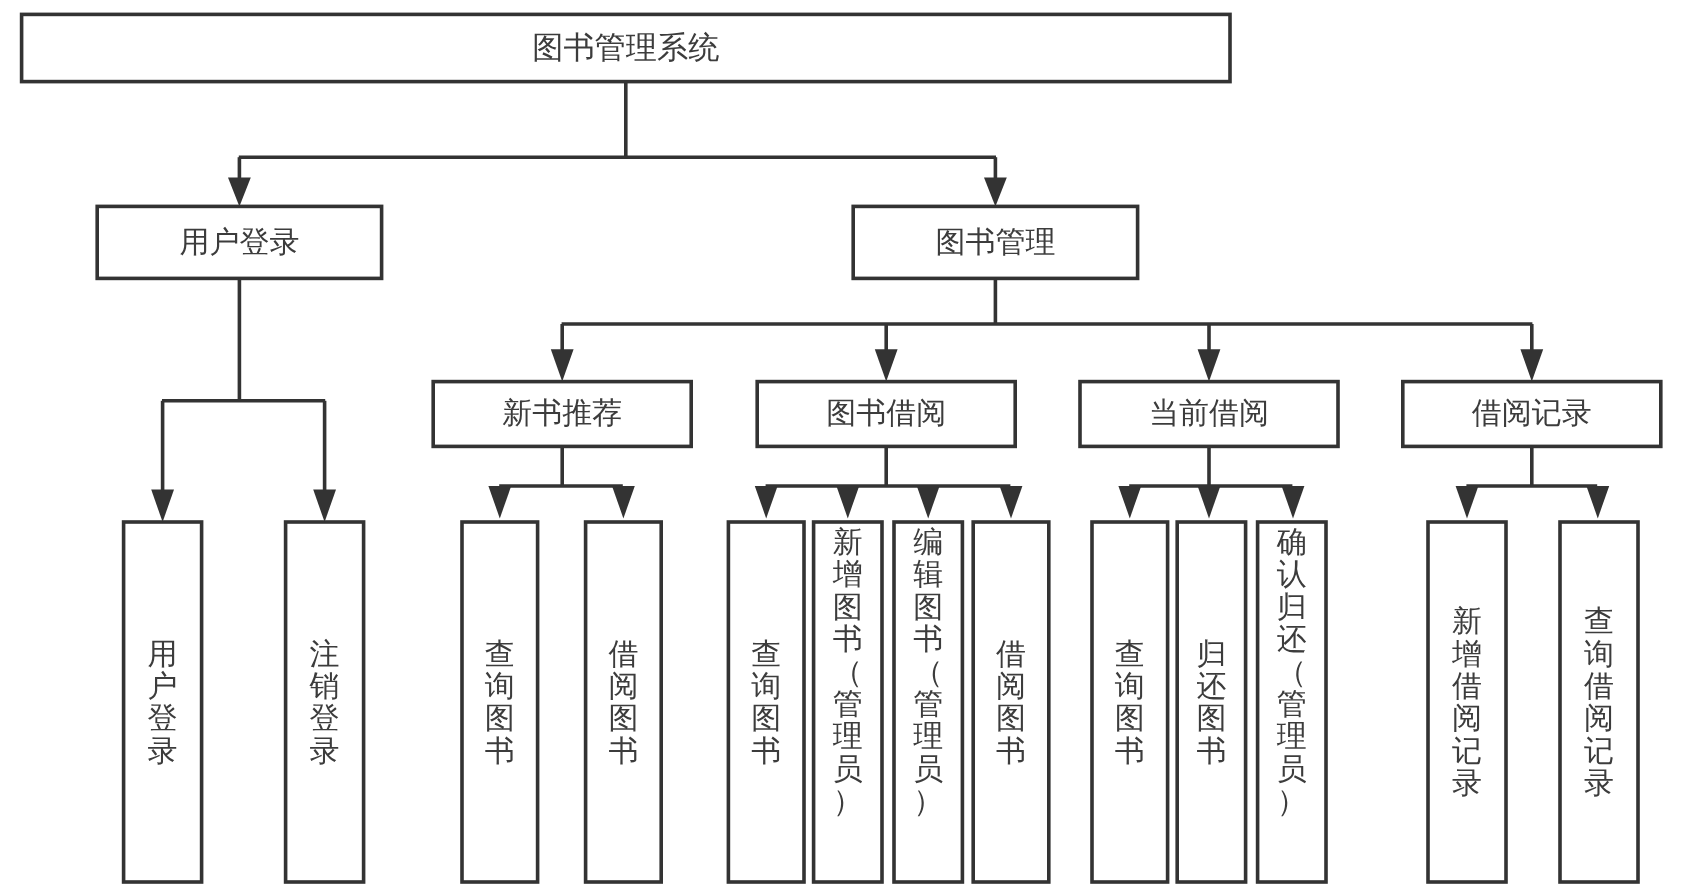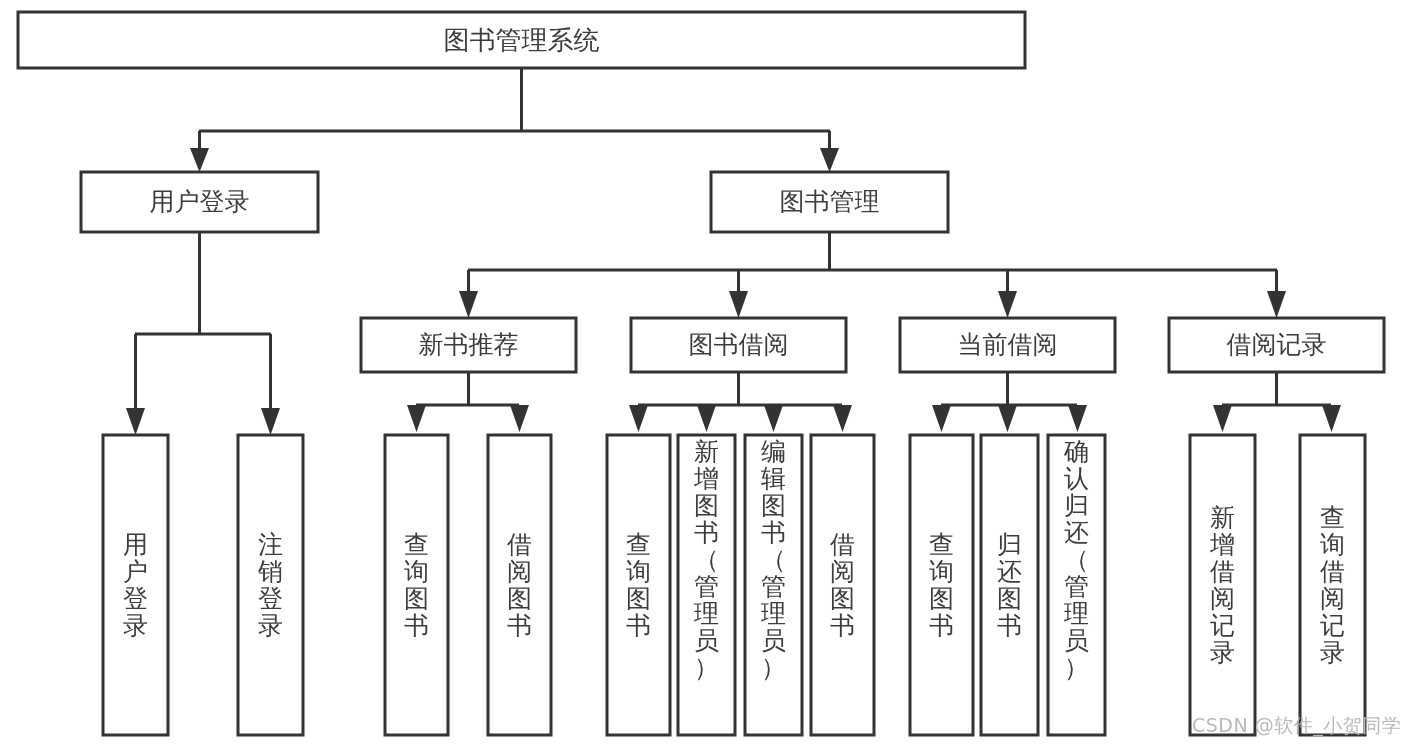--- a/index.html
+++ b/index.html
@@ -288,15 +288,14 @@
     </div>
   <div class="vlabel-wrap" style="left:1300px; top:435px; width:65px; height:300px;">
       <span>查</span>
       <span>询</span>
       <span>借</span>
       <span>阅</span>
       <span>记</span>
       <span>录</span>
     </div>
 
-  <div class="watermark" style="left:1192px; top:713px;">CSDN @软件_小贺同学</div>
 
 </div>
 
 </body></html>

